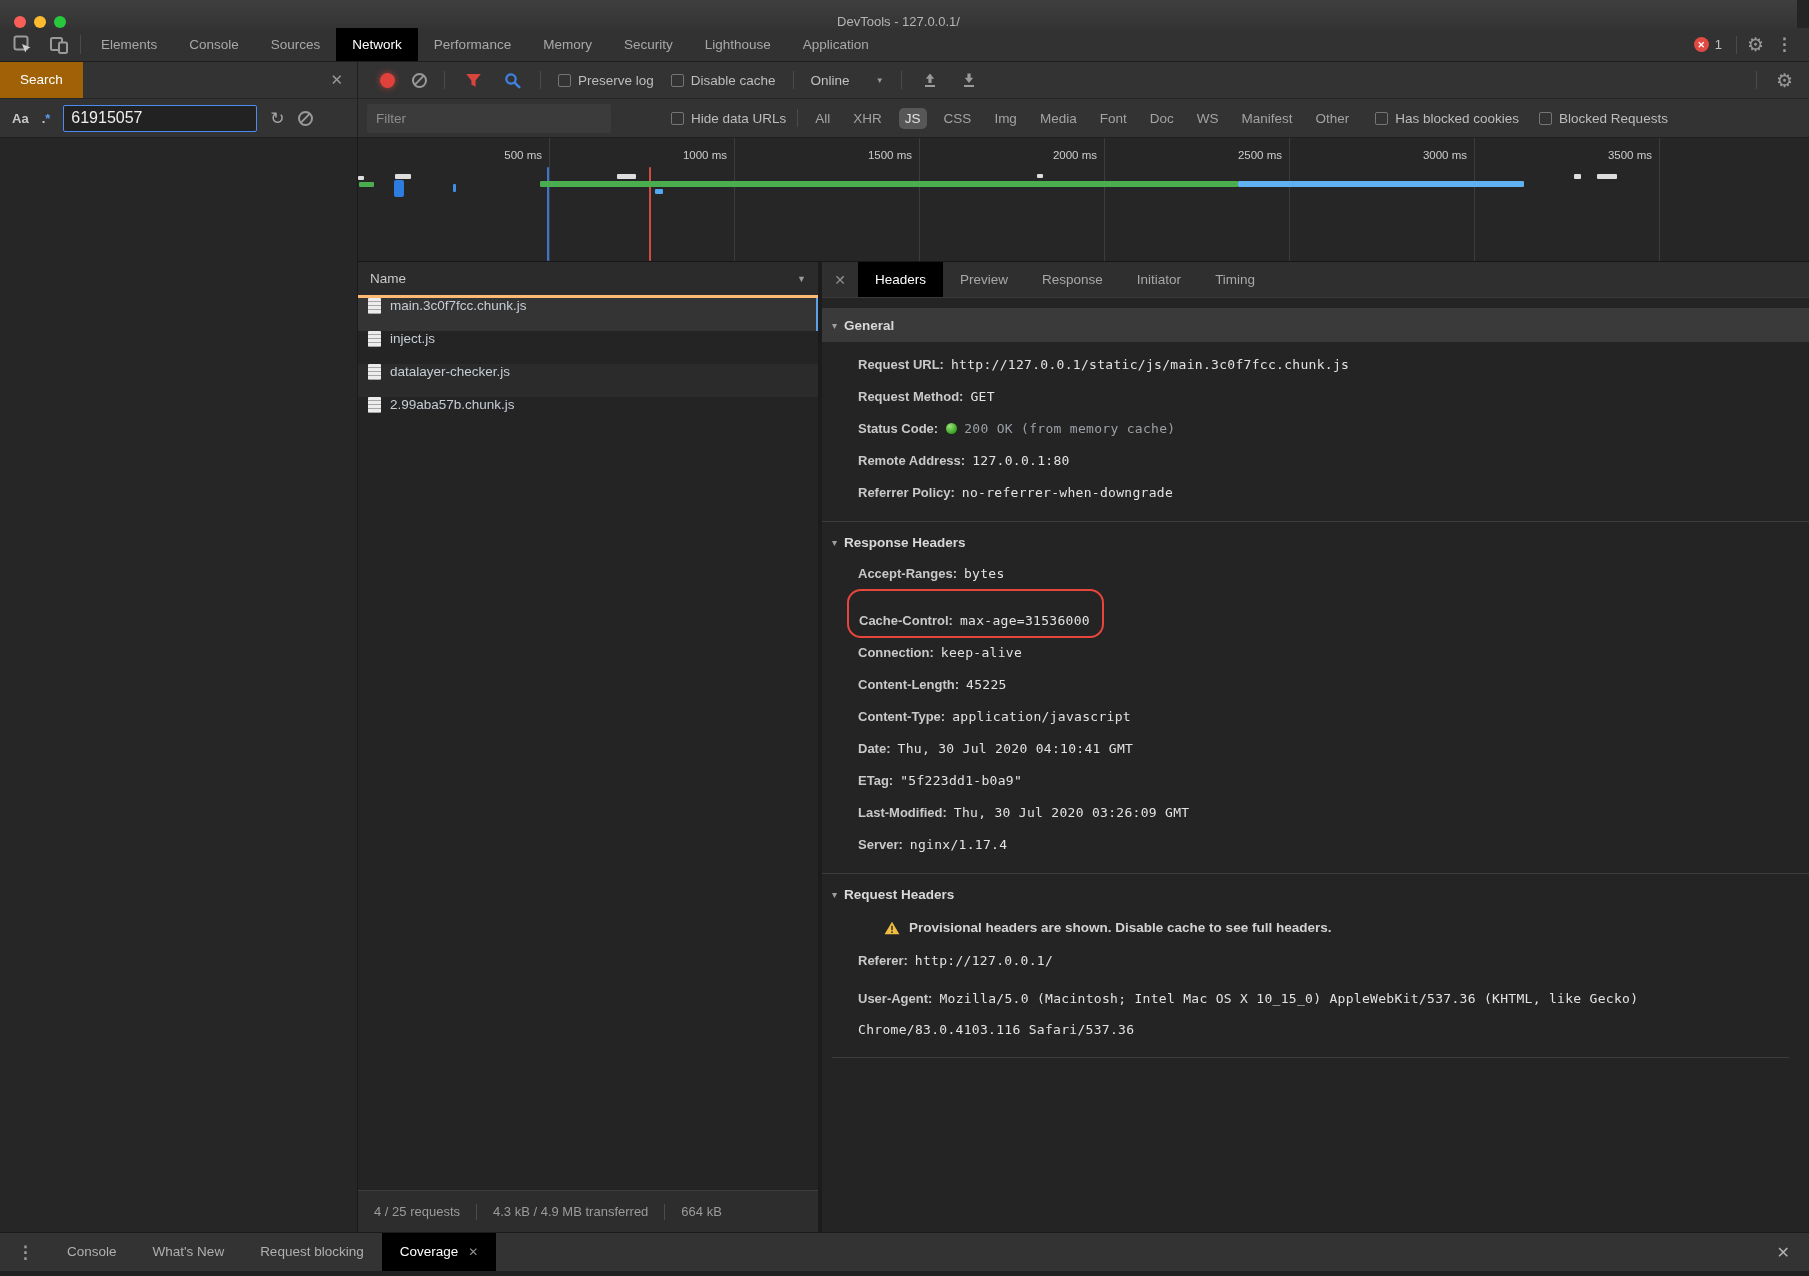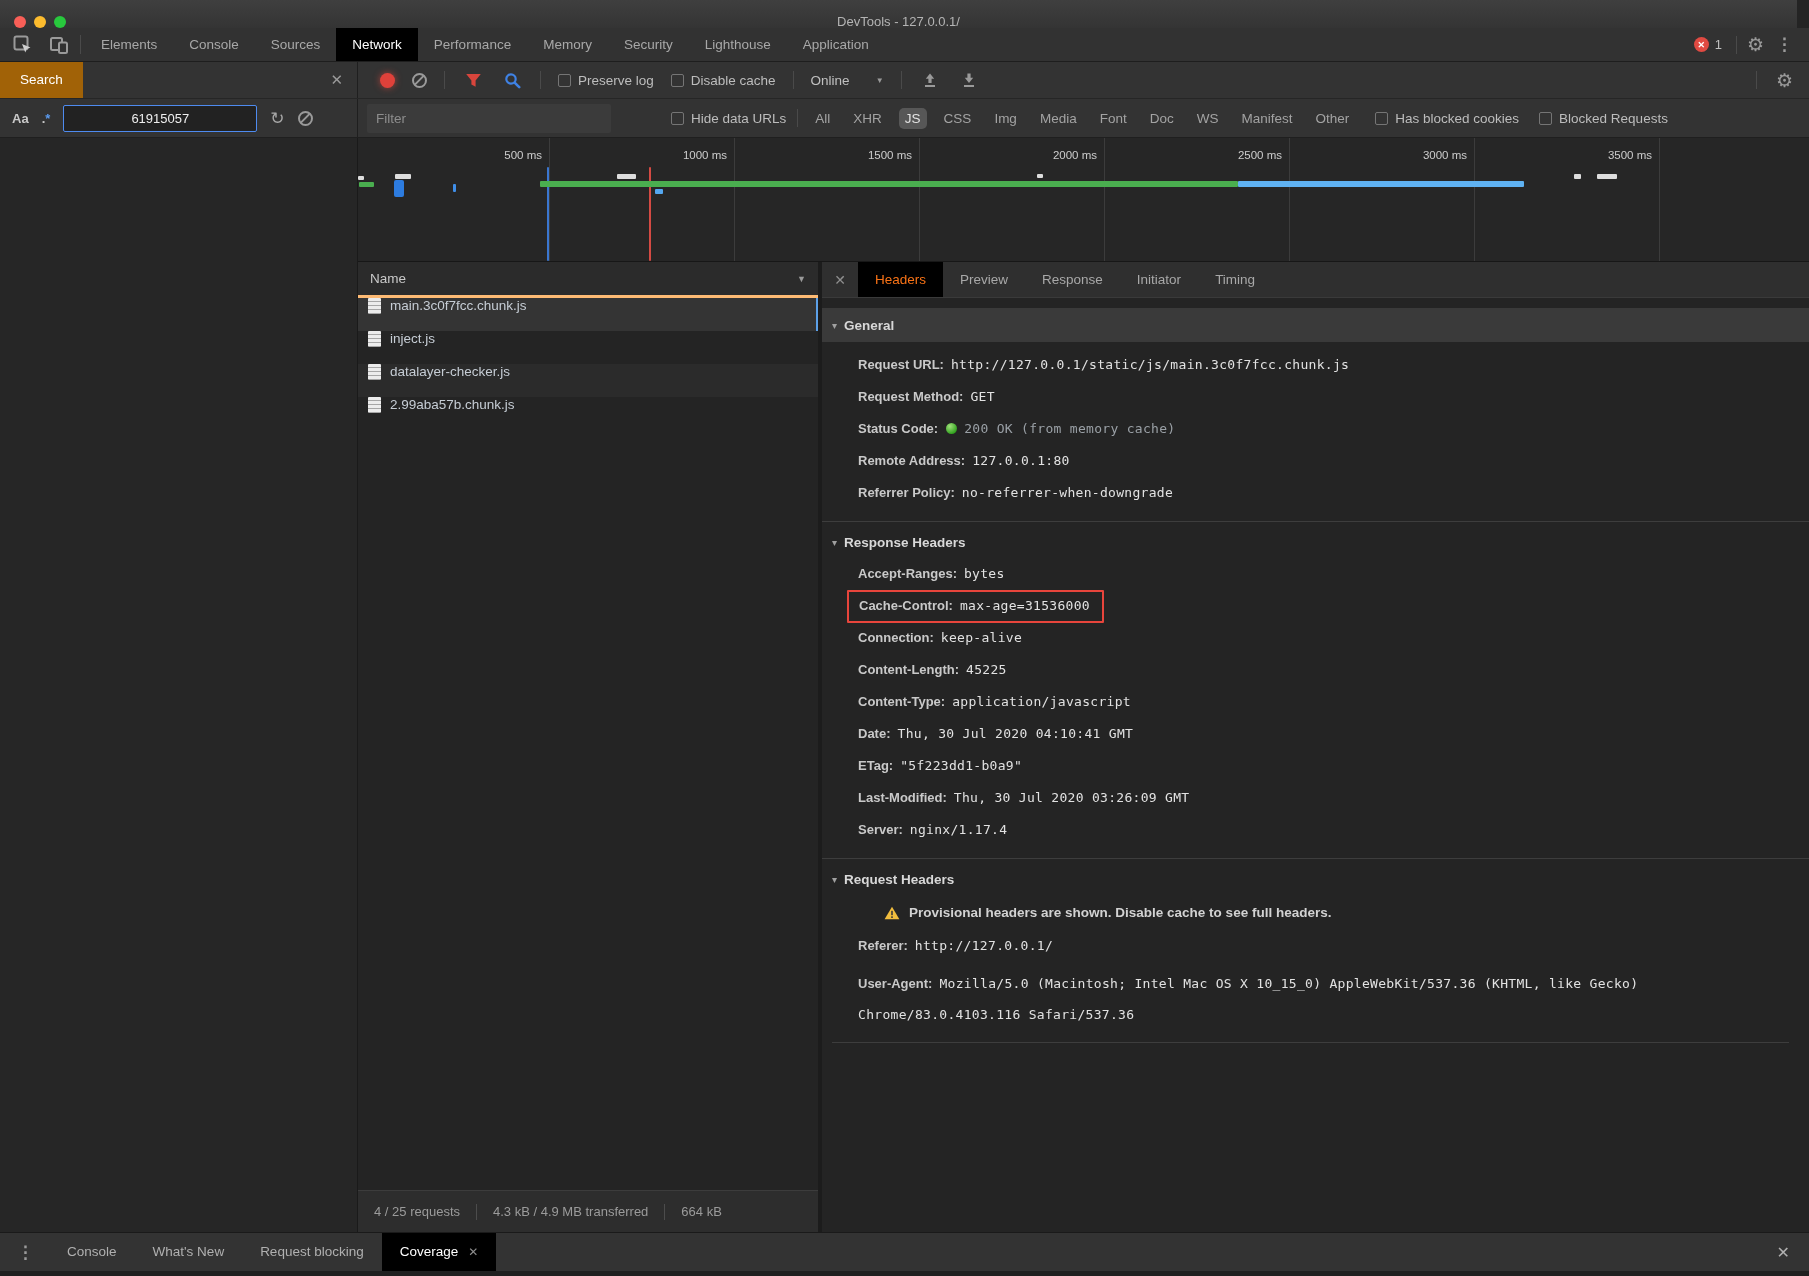--- a/index.html
+++ b/index.html
@@ -55,21 +55,21 @@
   .tb-gear-sep { position:absolute; right:52px; }
 
   
   .filterband { position:absolute; top:99px; left:0; right:0; height:39px; background:#333;
     display:flex; border-bottom:1px solid #1f1f1f; }
   .fb-left { width:358px; border-right:1px solid #1f1f1f; display:flex; align-items:center; gap:13px; padding-left:12px; }
   .aa-btn { color:#c8c8c8; font-weight:bold; font-size:13px; }
   .regex-btn { font-size:13px; font-weight:bold; }
   .regex-btn .dot { color:#c8c8c8; } .regex-btn .star { color:#5b9bf0; }
   .search-input { width:194px; height:27px; background:#222; border:1.5px solid #4e8bf0; border-radius:2px;
-    color:#eee; font-size:13px; padding:0 7px; outline:none; font-family:"Liberation Sans",sans-serif;text-align:center; }
+    color:#eee; font-size:16px; padding:0 7px; outline:none; font-family:"Liberation Sans",sans-serif; }
   .refresh-icon { font-size:17px; color:#a8a8a8; }
   .fb-right { flex:1; display:flex; align-items:center; gap:11px; padding-left:9px; overflow:hidden; }
   .filter-input { width:244px; height:29px; background:#3b3b3b; border:none; border-radius:2px;
     color:#ddd; font-size:13.5px; padding:0 9px; outline:none; font-family:"Liberation Sans",sans-serif; margin-right:40px; }
   .filter-input::placeholder { color:#8d8d8d; }
   .pill { color:#a3a3a3; font-size:13.5px; padding:3px 6px; border-radius:5px; white-space:nowrap; }
   .pill.active { background:#575757; color:#e3e3e3; }
   .fb-right .cb-wrap { margin-left:9px; white-space:nowrap; }
 
   
@@ -101,36 +101,36 @@
   .np-footer .stat { padding:0 16px; }
   .np-footer .ssep { width:1px; height:16px; background:#4c4c4c; flex:none; }
 
   .vdivider { position:absolute; top:262px; left:818px; width:4px; bottom:44px; background:#1c1c1c; }
 
   
   .details { position:absolute; top:262px; left:822px; right:0; bottom:44px; background:#242424; overflow:hidden; }
   .det-tabs { height:36px; background:#2f2f2f; border-bottom:1px solid #3a3a3a; display:flex; align-items:stretch; }
   .det-close { width:36px; display:flex; align-items:center; justify-content:center; color:#8f8f8f; font-size:14px; }
   .det-tab { padding:0 17px; line-height:35px; color:#a8a8a8; font-size:13.5px; }
-  .det-tab.active { background:#000; color:#f97316; }
+  .det-tab.active { background:#000; color:#ffffff; }
 
   .sec-head { font-weight:bold; color:#d8d8d8; font-size:13.5px; display:flex; align-items:center; gap:7px; }
   .disclose { font-size:10px; color:#a0a0a0; font-weight:normal; }
   .general-head { margin-top:10px; height:34px; background:#3a3a3a; padding-left:10px; }
   .hgroup { padding:13px 20px 6px 36px; }
   .hrow { line-height:20px; margin-bottom:12px; color:#c9c9c9; white-space:nowrap; }
   .hname { font-weight:bold; color:#c9c9c9; margin-right:7px; font-size:13px; }
   .hval { font-size:13px; color:#e2e2e2; }
   .hval.gray { color:#9aa0a6; }
   .status-dot { display:inline-block; width:11px; height:11px; border-radius:50%; margin:0 7px -1px 1px;
     background:radial-gradient(circle at 35% 30%, #9fe07a, #2ea01c 75%); }
   .sec { border-top:1px solid #3d3d3d; padding:13px 20px 6px 10px; }
   .sec .hgroup { padding:14px 10px 0 26px; }
-  .annotation-box { display:inline-block; border:2.5px solid #e8453c; border-radius:1px;
-    padding:4px 12px 5px 10px; margin:-7px 0 -7px -11px; }
+  .annotation-box { display:inline-block; border:2.5px solid #e8453c; border-radius:14px;
+    padding:20px 12px 5px 10px; margin:-7px 0 -7px -11px; }
   .warn-row { display:flex; align-items:center; gap:9px; margin:4px 0 16px 26px;
     color:#d2d2d2; font-weight:bold; font-size:13.5px; }
   .ua-wrap { max-width:790px; white-space:normal; word-break:break-all; line-height:31px; }
   .sec-end { border-bottom:1px solid #3d3d3d; margin-top:6px; }
 
   
   .drawer { position:absolute; left:0; right:0; bottom:0; height:44px; background:#333;
     border-top:1px solid #1a1a1a; border-bottom:5px solid #202020; display:flex; align-items:stretch; }
   .drawer .kebab { align-self:center; padding:0 15px 0 17px; }
   .dtab { padding:0 18px; line-height:38px; color:#b0b0b0; font-size:13.5px; white-space:nowrap; }

